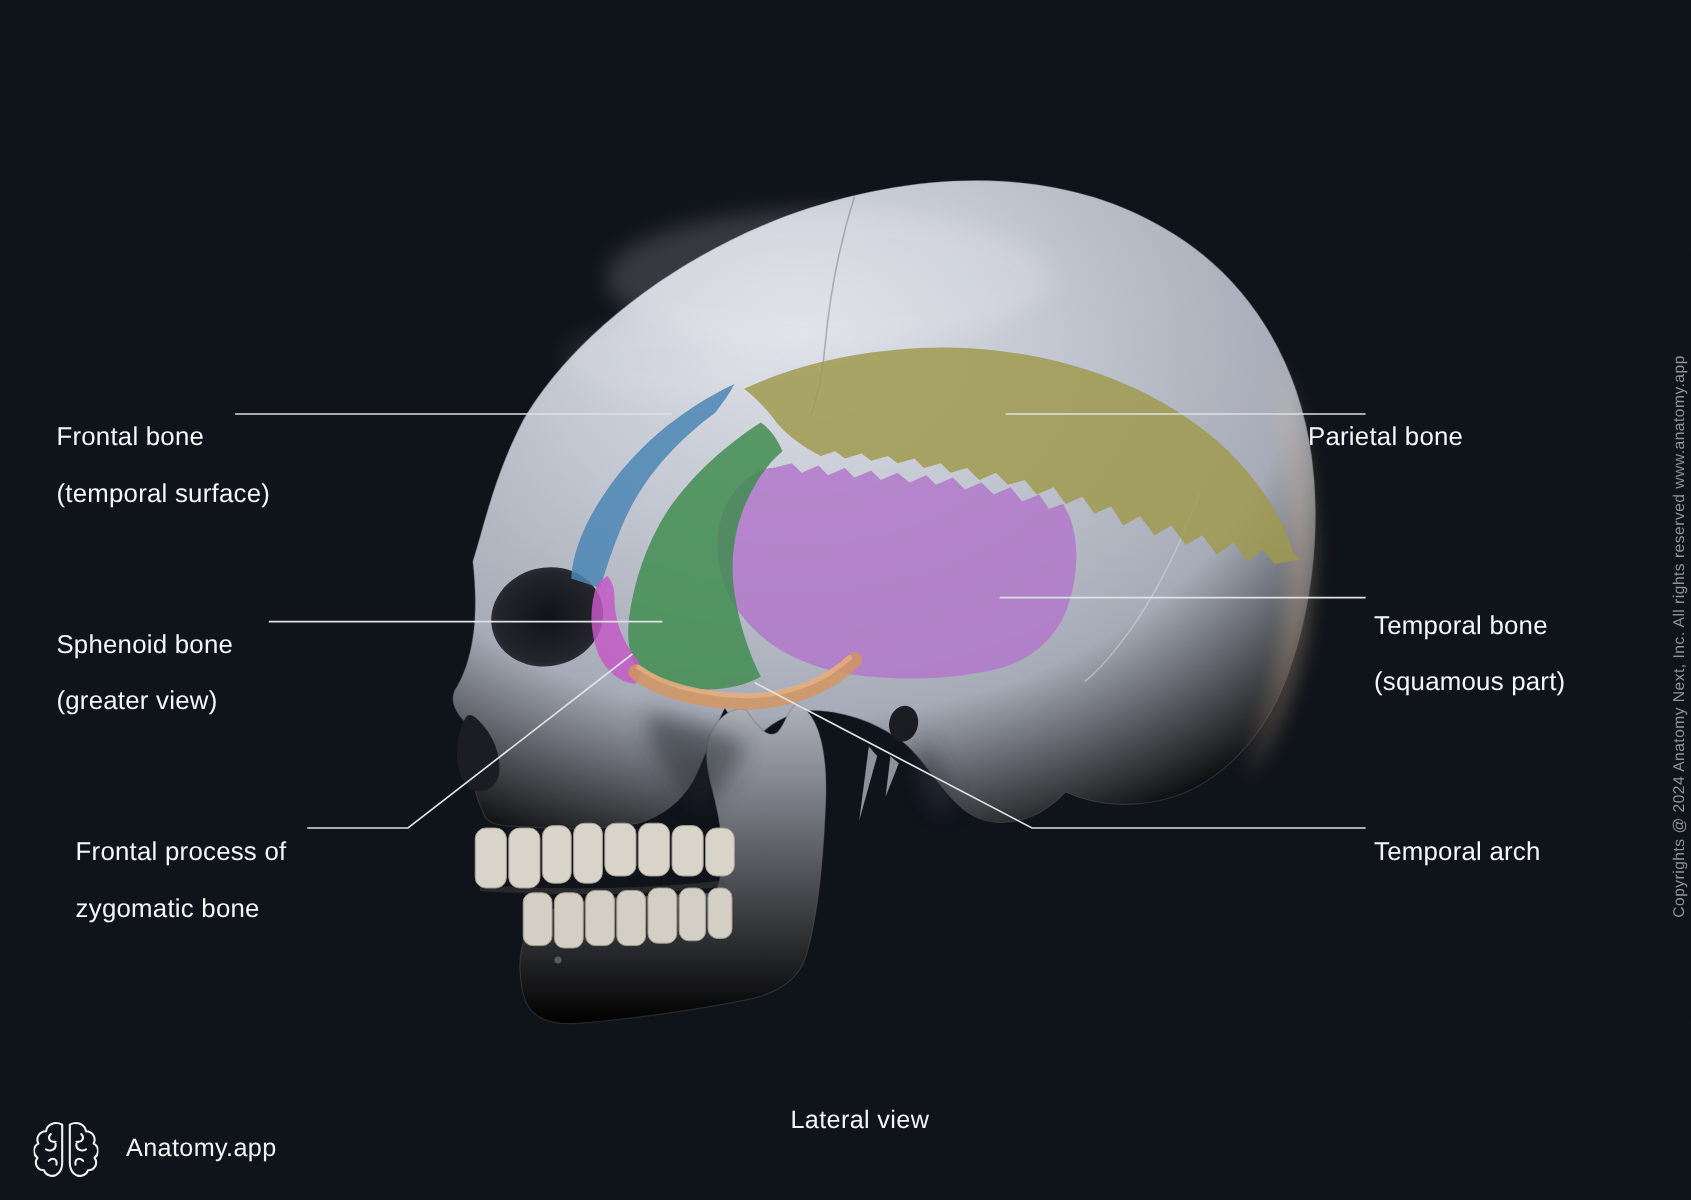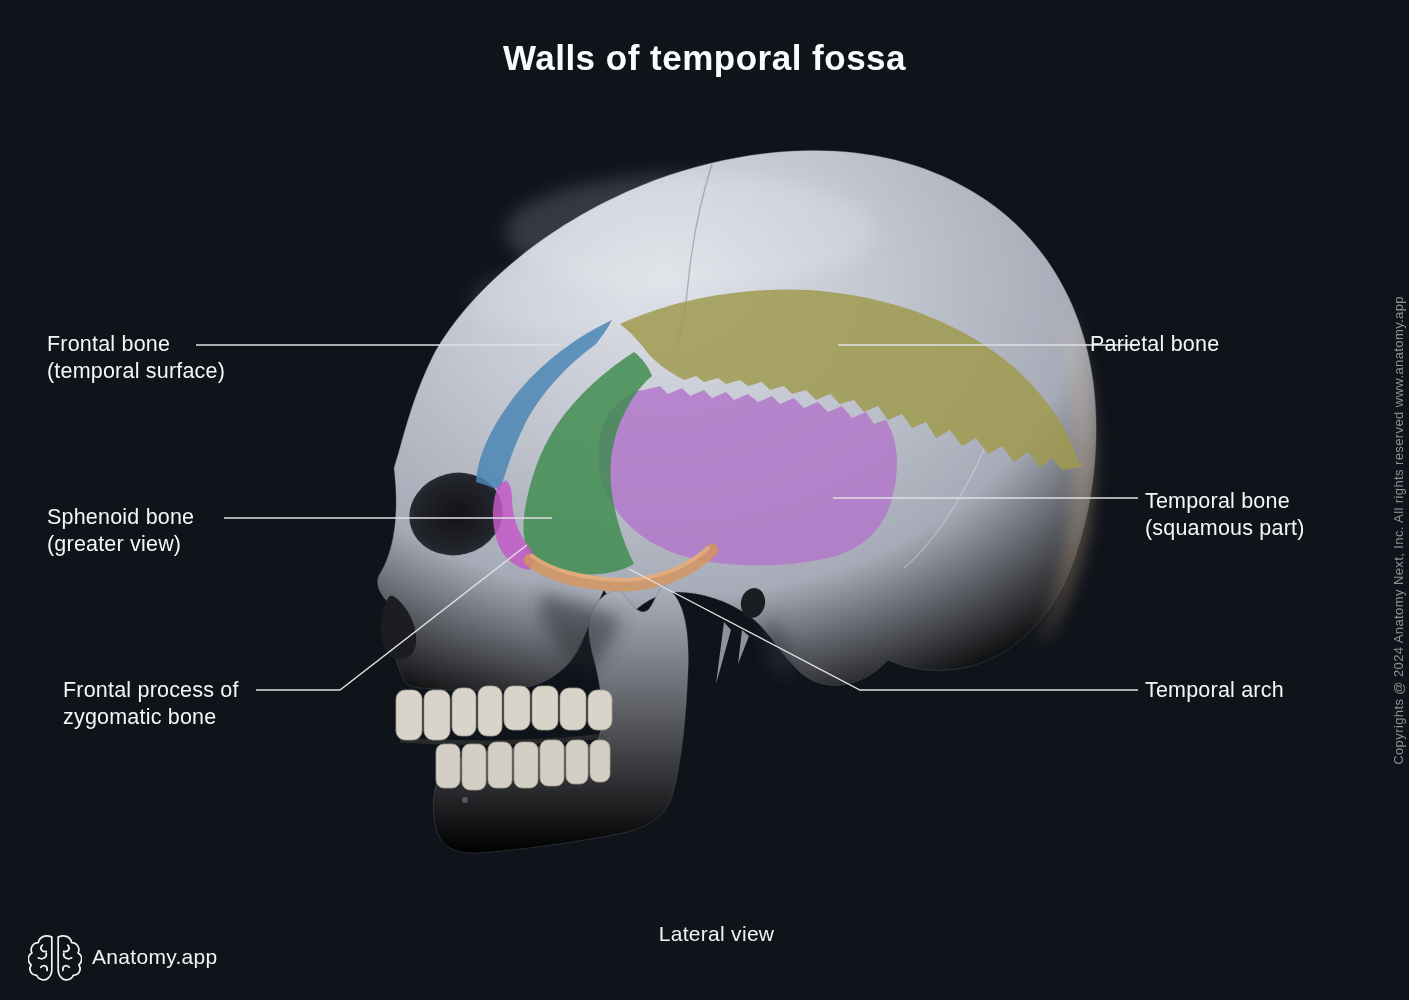--- a/index.html
+++ b/index.html
@@ -9,46 +9,45 @@
   }
   .title{
     position:absolute;top:38px;left:0;width:100%;text-align:center;
     font-size:35px;font-weight:bold;letter-spacing:.5px;color:#fafbfc;
   }
   .skull-svg{position:absolute;left:0;top:0;}
   .label{
     position:absolute;font-size:21.5px;line-height:27px;color:#f5f6f7;
     white-space:nowrap;letter-spacing:.2px;
   }
-  .label span{display:block;}
+  .label span{display:block;margin-top:20px;}
   .view-label{
     position:absolute;top:922px;left:0;width:100%;text-align:center;
     font-size:21px;color:#f2f3f4;letter-spacing:.3px;margin-left:12px;
   }
   .brand{
-    position:absolute;left:28px;top:928px;display:flex;align-items:center;gap:10px;
+    position:absolute;left:28px;top:928px;display:flex;align-items:center;gap:23px;
   }
   .brand-name{font-size:21px;color:#f2f3f4;letter-spacing:.3px;}
   .copyright-wrap{
     position:absolute;right:3px;top:0;height:100%;display:flex;
     align-items:center;justify-content:center;
   }
   .copyright{
     writing-mode:vertical-rl;transform:rotate(180deg);
     font-size:13px;color:#8f9297;letter-spacing:.4px;margin-top:60px;
   }
   .leader{stroke:#dfe1e4;stroke-width:1.4;fill:none;}
   .region{opacity:.84;}
 </style>
 </head>
 <body>
 
 <div class="stage">
 
-  <div class="title">Walls of temporal fossa</div>
 
   <svg class="skull-svg" width="1409" height="1000" viewBox="0 0 1409 1000">
     <defs>
       <radialGradient id="skullGrad" cx="0.40" cy="0.25" r="0.85">
         <stop offset="0" stop-color="#dde0e7"></stop>
         <stop offset="0.35" stop-color="#c3c7d1"></stop>
         <stop offset="0.68" stop-color="#a6abb7"></stop>
         <stop offset="1" stop-color="#7c8türk"></stop>
         <stop offset="1" stop-color="#7c818d"></stop>
       </radialGradient>

